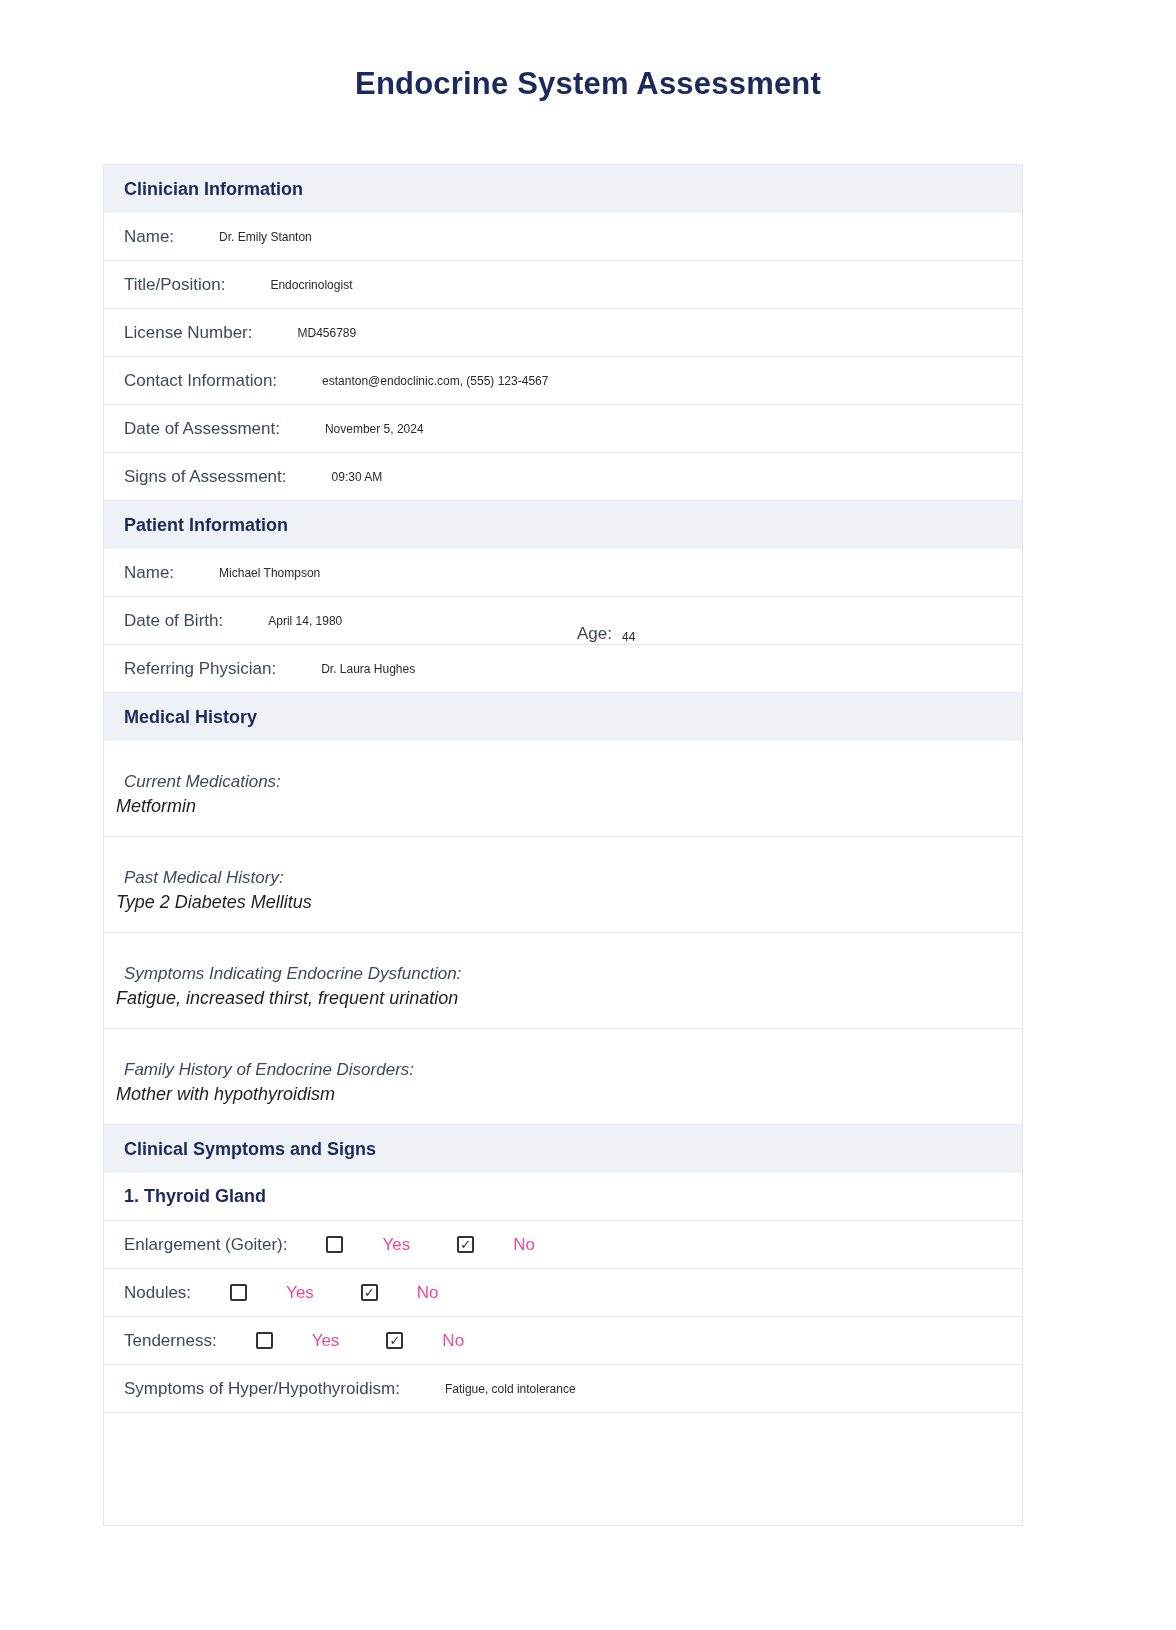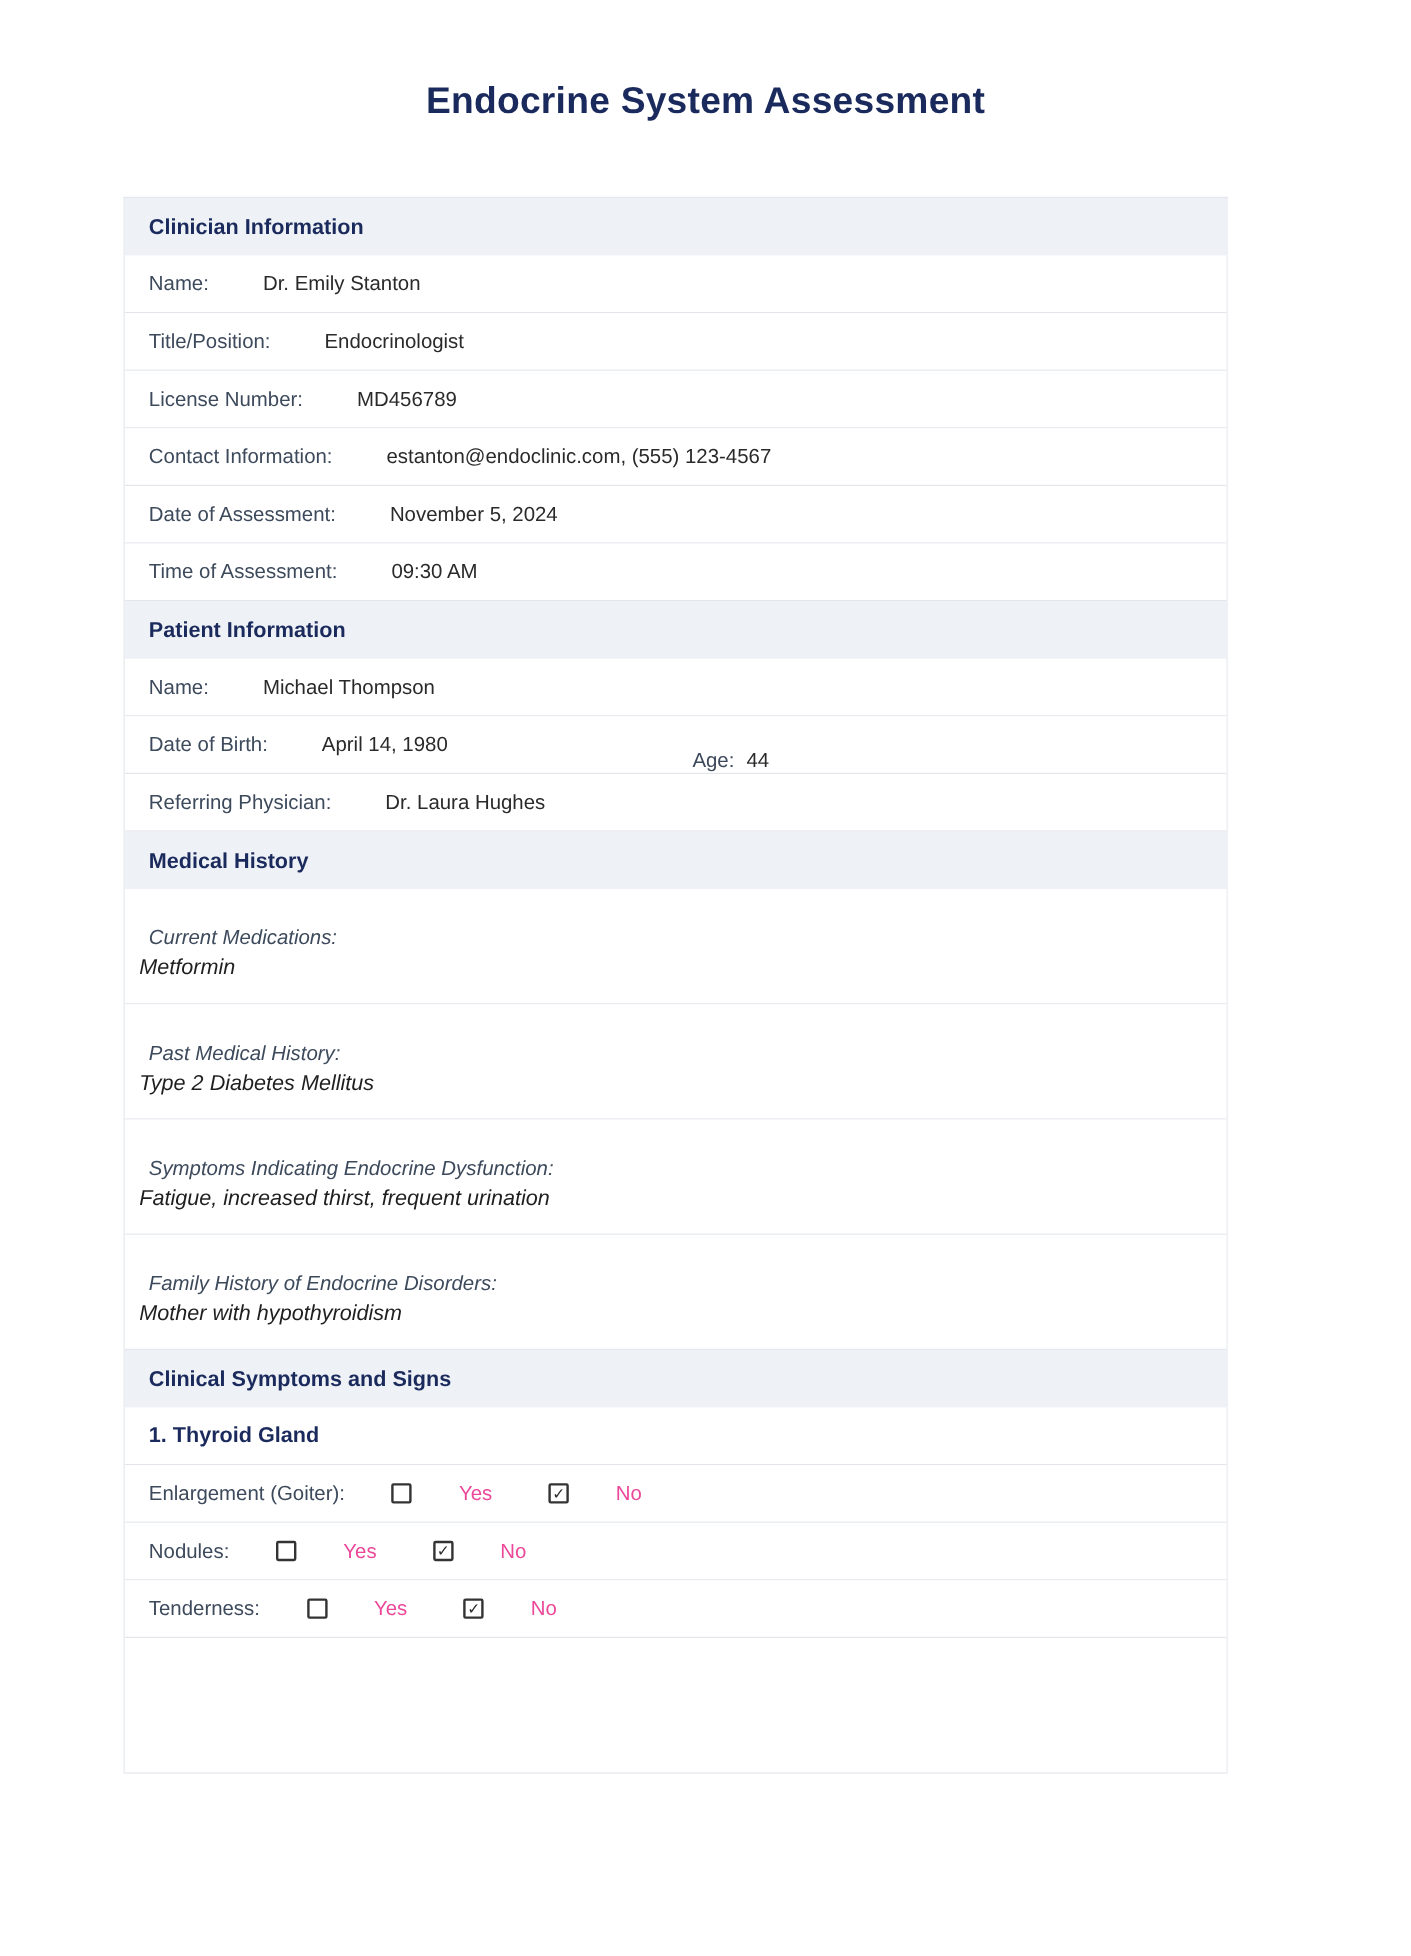--- a/index.html
+++ b/index.html
@@ -48,21 +48,21 @@
   .row-stacked {
     height: 96px;
     flex-direction: column;
     align-items: flex-start;
     justify-content: center;
     padding-top: 11px;
     font-style: italic;
   }
   .row-spacer { height: 113px; }
   .row-label { font-size: 17px; color: #3d4a5c; white-space: pre; }
-  .row-value { font-size: 17px; color: #2a2a2a; margin-left: 10px; white-space: pre; }
+  .row-value { font-size: 12px; color: #2a2a2a; margin-left: 10px; white-space: pre; }
   .row-stacked .row-value {
     font-size: 18px;
     color: #1f1f1f;
     margin-left: -8px;
     margin-top: 4px;
   }
   .subheader-text {
     font-size: 18px;
     font-weight: 700;
     color: var(--section-header-text, #1b2a5c);
@@ -123,21 +123,21 @@
     </div>
     <div class="form-row row-inline">
       <span class="row-label">Contact Information:</span>
       <span class="row-value">estanton@endoclinic.com, (555) 123-4567</span>
     </div>
     <div class="form-row row-inline">
       <span class="row-label">Date of Assessment:</span>
       <span class="row-value">November 5, 2024</span>
     </div>
     <div class="form-row row-inline">
-      <span class="row-label">Time of Assessment:</span>
+      <span class="row-label">Signs of Assessment:</span>
       <span class="row-value">09:30 AM</span>
     </div>
     <div class="section-header">Patient Information</div>
     <div class="form-row row-inline">
       <span class="row-label">Name:</span>
       <span class="row-value">Michael Thompson</span>
     </div>
     <div class="form-row row-inline2">
       <span class="row-label">Date of Birth:</span>
       <span class="row-value">April 14, 1980</span>
@@ -191,14 +191,18 @@
     </div>
     <div class="form-row row-checkbox">
       <span class="row-label">Tenderness:</span>
       <span class="checkbox"></span>
       <span class="option-label">Yes</span>
       <span class="checkbox checked">
         <span class="check-glyph">✓</span>
       </span>
       <span class="option-label">No</span>
     </div>
+    <div class="form-row row-inline">
+      <span class="row-label">Symptoms of Hyper/Hypothyroidism:</span>
+      <span class="row-value">Fatigue, cold intolerance</span>
+    </div>
     <div class="form-row row-spacer"></div>
   </div>
 
 </body></html>

